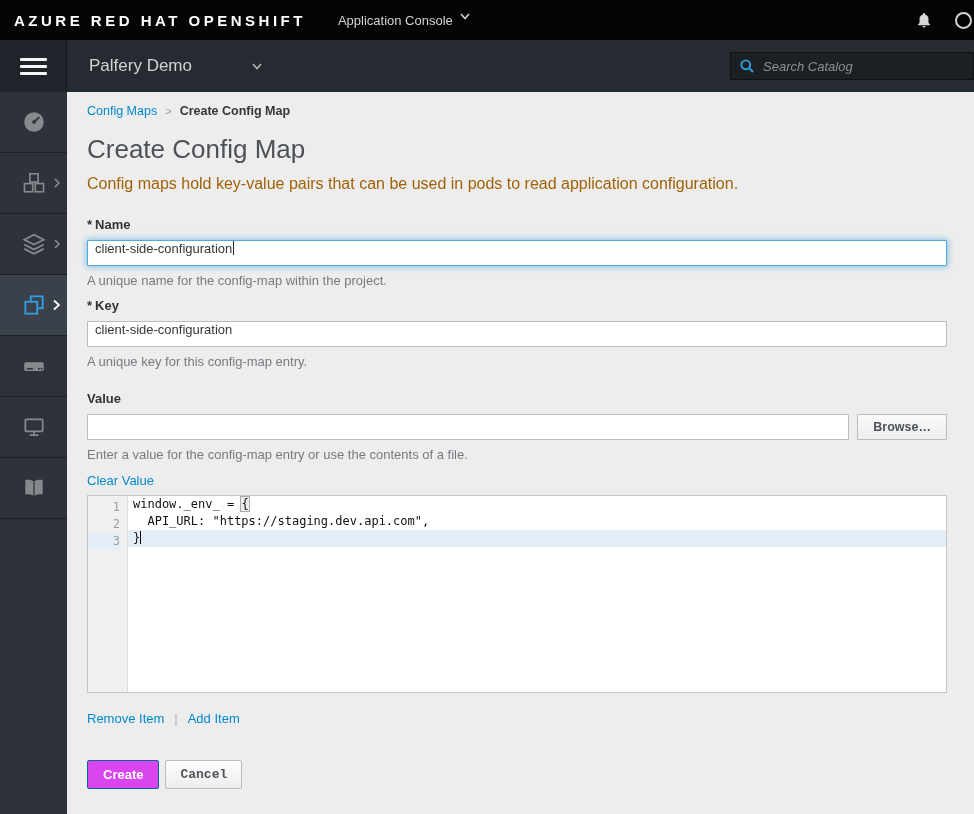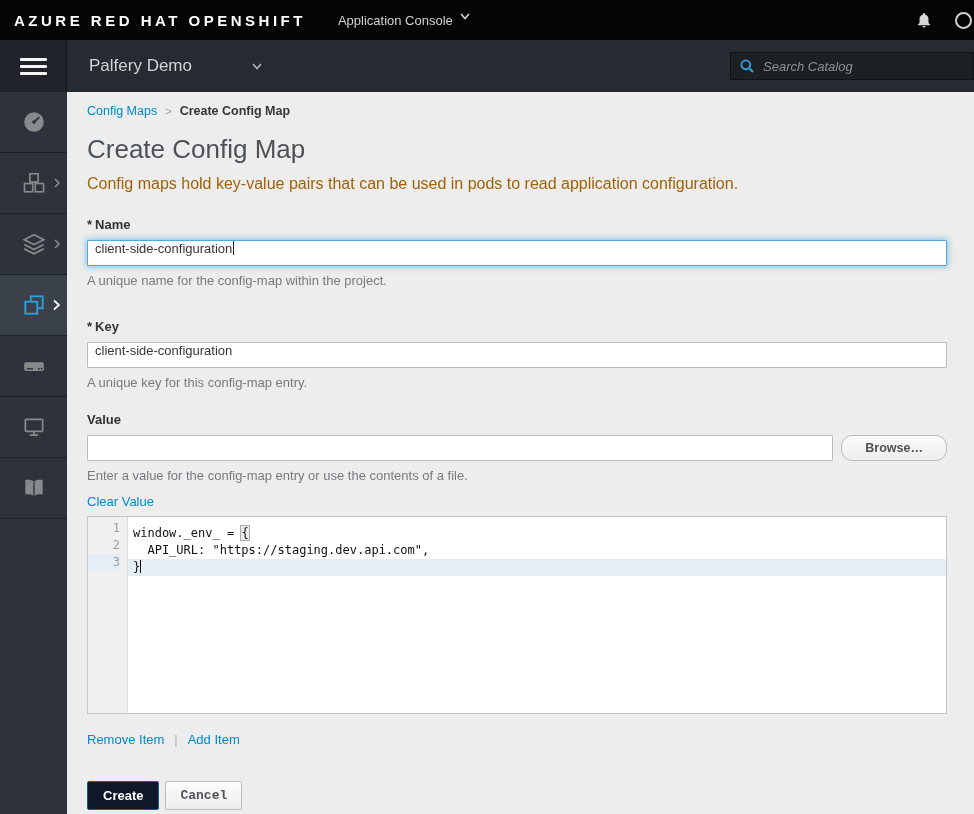--- a/index.html
+++ b/index.html
@@ -46,40 +46,40 @@
   .fg-label { font-size:13px; font-weight:bold; color:#333; }
   .req { margin-right:3px; }
   .text-input { margin-top:8px; height:26px; background:#fff; border:1px solid #bbb; border-radius:1px;
     font-size:13px; color:#363636; display:flex; padding:0 7px; cursor:text; }
   .text-input.focused { border:1px solid #51a9dc; box-shadow:0 0 6px 1px rgba(48,158,215,.55); }
   .caret-i { display:inline-block; width:1px; height:14px; background:#222; margin-left:1px; }
   .help-block { margin-top:7px; font-size:13px; color:#767b80; }
 
   .file-row { margin-top:8px; display:flex; align-items:stretch; gap:8px; }
   .file-row .text-input { margin-top:0; flex:1; }
-  .btn { border:1px solid #bbb; border-radius:11px; background:linear-gradient(#fafafa,#ededed);
-    color:#4d5258; font-size:12.5px; font-weight:bold; padding:4px 23px; cursor:pointer; font-family:"Liberation Sans",sans-serif; }
+  .btn { border:1px solid #bbb; border-radius:1px; background:linear-gradient(#fafafa,#ededed);
+    color:#4d5258; font-size:12.5px; font-weight:bold; padding:4px 15px; cursor:pointer; font-family:"Liberation Sans",sans-serif; }
   .link { color:#0088ce; font-size:13px; text-decoration:none; cursor:pointer; }
   .clear-row { margin-top:9px; }
 
   
   .editor { margin-top:6px; height:198px; background:#fff; border:1px solid #c5c5c5; display:flex; font-family:"DejaVu Sans Mono",monospace; font-size:12px; line-height:17px; }
   .gutter { width:40px; background:#f0f0f0; border-right:1px solid #dcdcdc; text-align:right; padding:3px 7px 0 0; color:#9a9ea3; }
-  .code-col { flex:1; padding-top:8px; color:#111; cursor:text; }
+  .code-col { flex:1; padding-top:0; color:#111; cursor:text; }
   .code-line { white-space:pre; padding-left:5px; height:17px; }
   .code-line.active, .gutter-line.active { background:#e5eef7; }
   .gutter-line { height:17px; }
   .bracket-match { border:1px solid #ababab; background:#ececec; margin:-1px; }
   .caret-e { display:inline-block; width:1px; height:13px; background:#000; vertical-align:-2px; }
 
   .item-links { margin-top:18px; display:flex; align-items:center; gap:10px; font-size:13px;text-align:center; }
   .pipe { color:#b2b2b2; }
 
   .actions { margin-top:34px; display:flex; gap:6px; }
-  .btn-primary { background:#0f172a; border:1px solid #00659c; color:#fff; font-weight:bold; font-size:13px; padding:6px 15px; border-radius:2px; cursor:pointer; font-family:"Liberation Sans",sans-serif; }
+  .btn-primary { background:#d946ef; border:1px solid #00659c; color:#fff; font-weight:bold; font-size:13px; padding:6px 15px; border-radius:2px; cursor:pointer; font-family:"Liberation Sans",sans-serif; }
   .btn-default { background:linear-gradient(#fdfdfd,#ededed); border:1px solid #bbb; color:#4d5258; font-weight:bold; font-size:13px; padding:6px 14px; border-radius:2px; cursor:pointer; font-family:Liberation Mono, monospace; }
 
   svg { display:block; }
 </style>
 </head>
 <body>
 
 <div class="topbar">
   <div class="brand">AZURE RED HAT OPENSHIFT</div>
   <div class="console-dd">
@@ -226,21 +226,21 @@
       <div class="fg-label">
         <span class="req">*</span><span>Name</span>
       </div>
       <div class="text-input focused">
         <span>client-side-configuration</span>
           <span class="caret-i"></span>
       </div>
       <div class="help-block">A unique name for the config-map within the project.</div>
     </div>
 
-    <div class="fg" style="margin-top:31px;">
+    <div class="fg" style="margin-top:10px;">
       <div class="fg-label">
         <span class="req">*</span><span>Key</span>
       </div>
       <div class="text-input">
         <span>client-side-configuration</span>
       </div>
       <div class="help-block">A unique key for this config-map entry.</div>
     </div>
 
     <div class="fg" style="margin-top:22px;">

